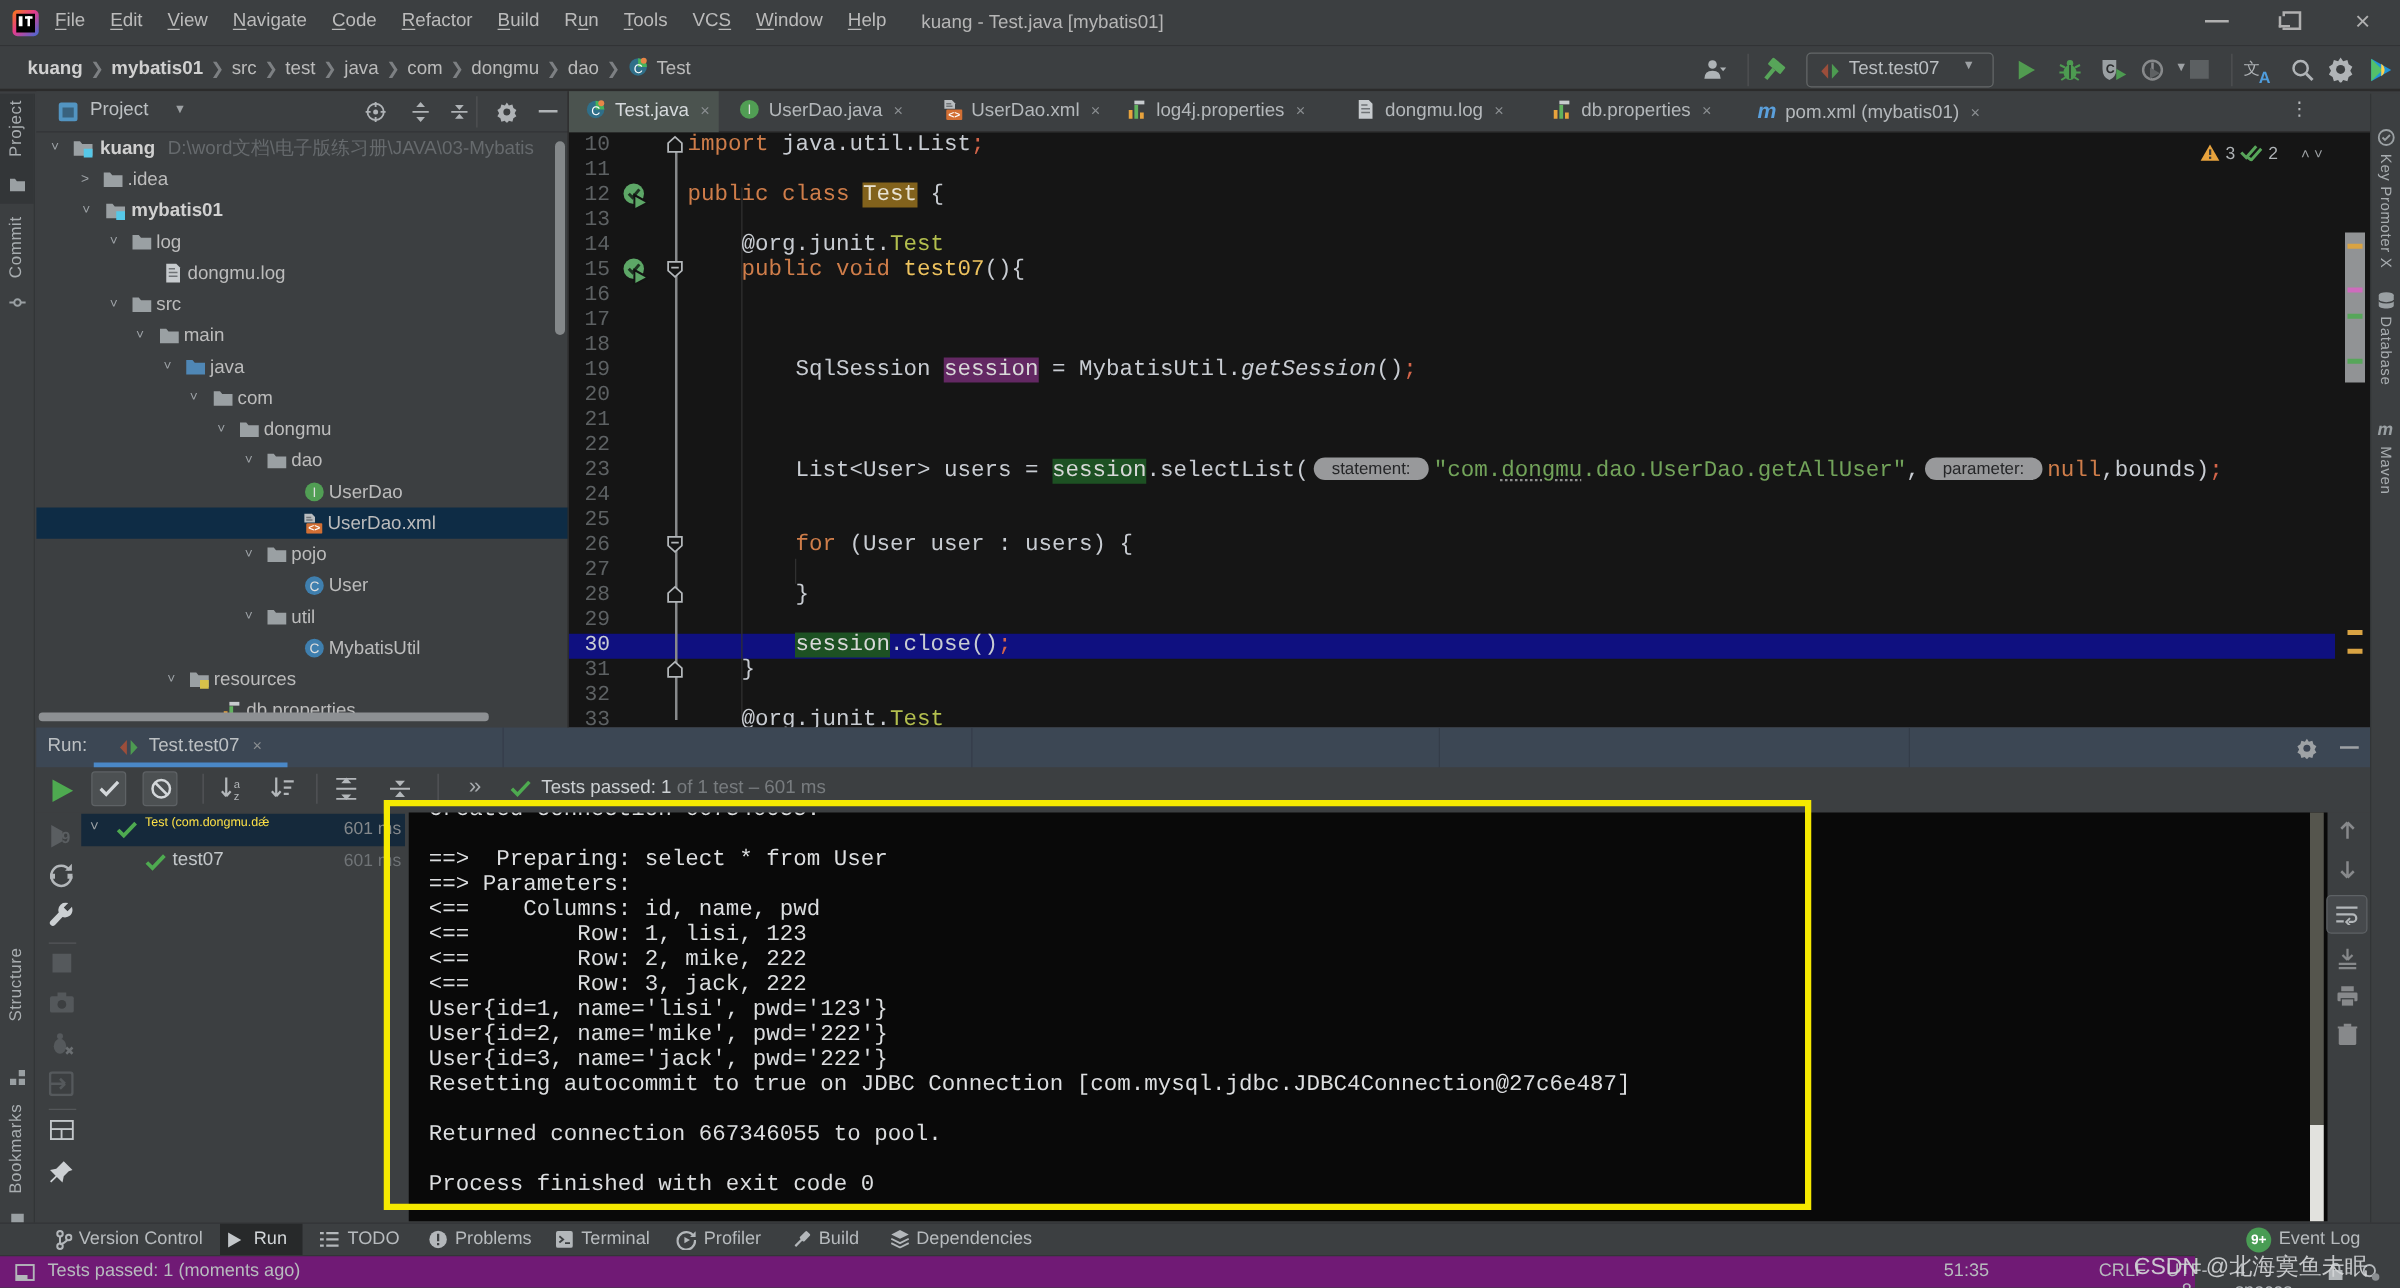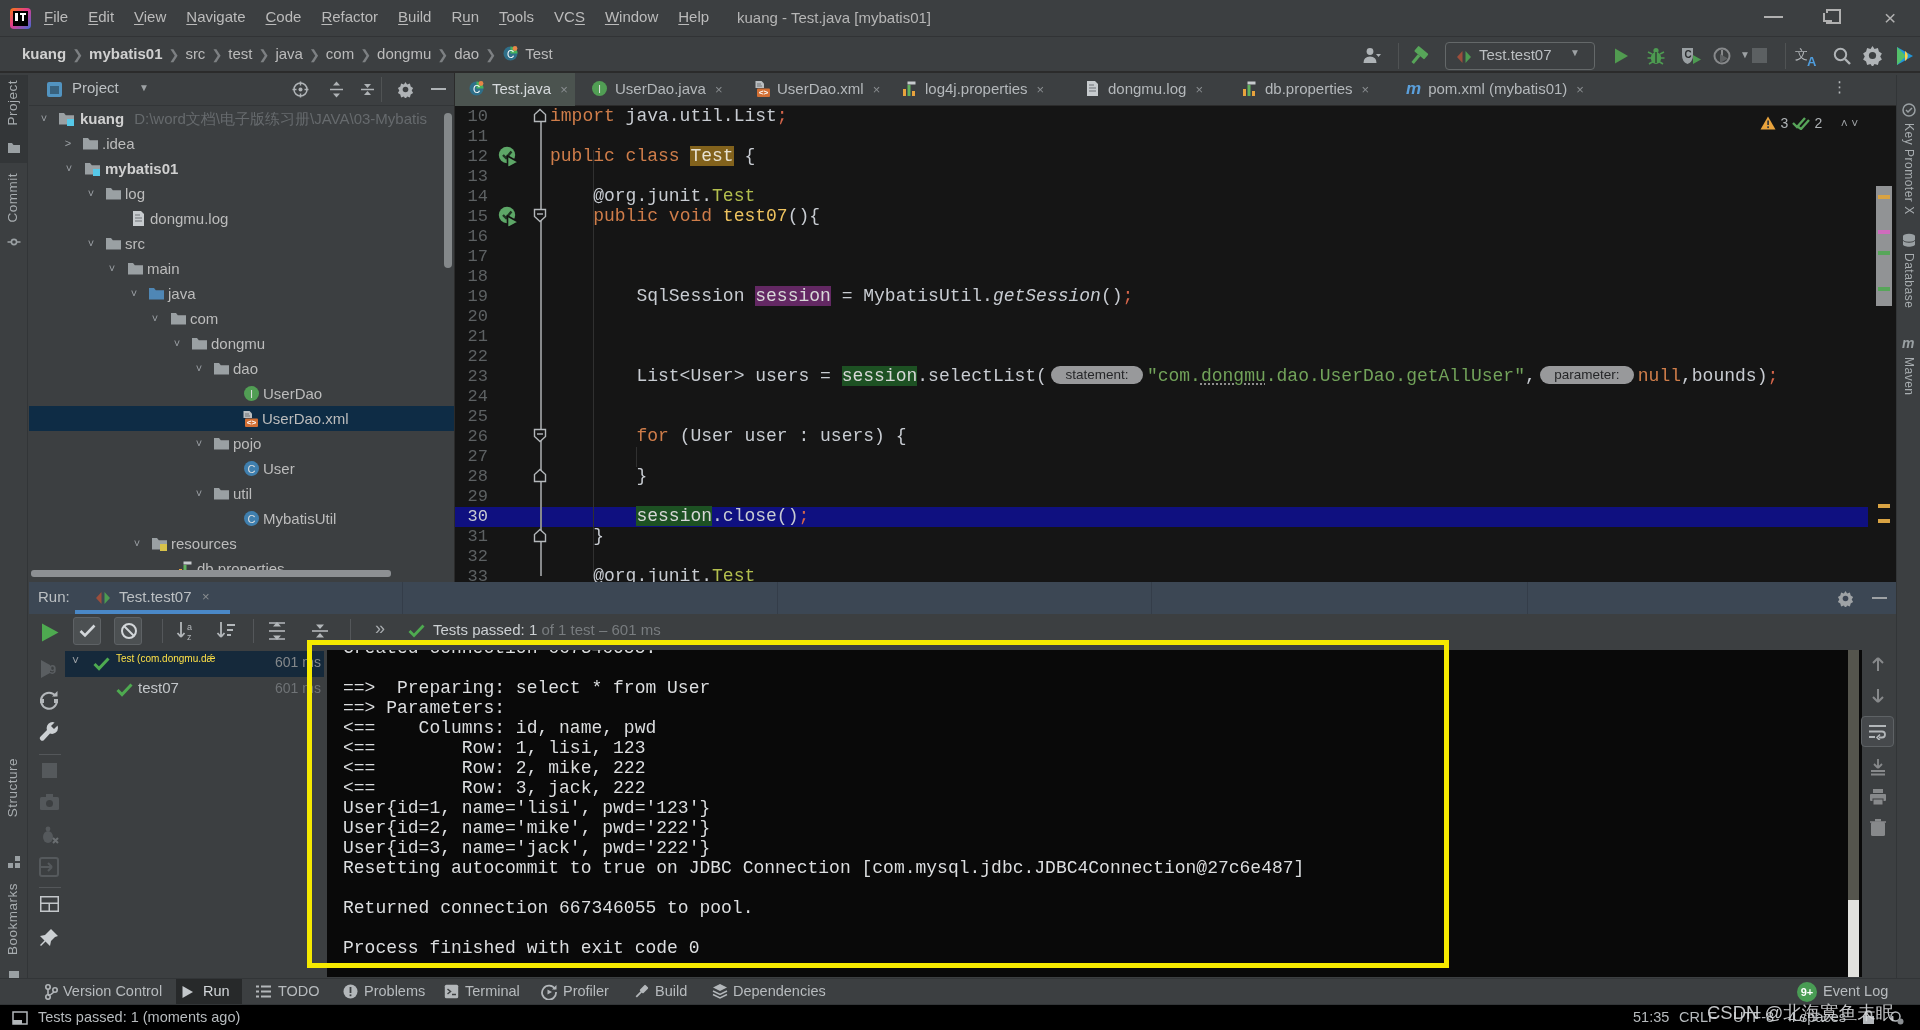--- a/index.html
+++ b/index.html
@@ -66,21 +66,21 @@
   #runpanel { left:29px; top:582px; width:1867px; height:396px; background:#3c3f41; }
   #runhead { left:0; top:0; width:1867px; height:32px; background:#3c4754; }
   #runtools { left:0; top:32px; width:1867px; height:36px; background:#3c3f41; }
   #console { left:298px; top:68px; width:1535px; height:327px; background:#090909; overflow:hidden; }
   .conline { position:absolute; left:16px; font-family:"Liberation Mono", monospace; font-size:18px; line-height:20px; white-space:pre; color:#dcdee0; }
   .tbtn { position:absolute; top:3px; width:28px; height:28px; background:#4c5052; border:1px solid #5e6265; border-radius:3px; }
 
   
   #bottombar { left:0; top:978px; width:1920px; height:26px; background:#3c3f41; border-top:1px solid #323537; }
   .bitem { position:absolute; top:0; height:25px; line-height:25px; color:#b7bbbe; font-size:14.5px; white-space:nowrap; }
-  #statusbar { left:0; top:1004px; width:1920px; height:26px; background:#000000; border-top:1px solid #323537; color:#b7bbbe; font-size:14.5px; }
+  #statusbar { left:0; top:1004px; width:1756px; height:26px; background:#701a75; border-top:1px solid #323537; color:#b7bbbe; font-size:14.5px; }
 
   #yellowbox { left:307px; top:640px; width:1142px; height:328px; border:5px solid #f5e900; z-index:50; }
   #watermark { left:1707px; top:1000px; z-index:60; color:rgba(213,215,217,0.9); font-size:18.5px; white-space:nowrap; }
 </style>
 </head>
 <body>
 <div id="root">
   <div id="titlebar" class="abs">
     <div class="abs" style="left:10px;top:8px;width:21px;height:21px;border-radius:4px;background:linear-gradient(135deg,#f97a12 0%,#e23c8c 45%,#3e6bd6 100%);">
       <div class="abs" style="left:3px;top:3px;width:15px;height:15px;background:#000;"></div>
@@ -646,21 +646,21 @@
     <span class="bitem" style="left:733px;">Dependencies</span>
     <div class="abs" style="left:1797px;top:3px;width:20px;height:20px;border-radius:50%;background:#499c54;color:#fff;font-size:11px;text-align:center;line-height:20px;font-weight:bold;">9+</div>
     <span class="bitem" style="left:1823px;">Event Log</span>
   </div>
   <div id="statusbar" class="abs">
     <svg class="abs" style="left:12px;top:6px;" width="16" height="14" viewBox="0 0 16 14">
         <rect x="1" y="1" width="14" height="12" fill="none" stroke="#b3b7ba" stroke-width="1.5"></rect>
         <rect x="1" y="9" width="9" height="4" fill="#b3b7ba"></rect>
       </svg>
     <span class="abs" style="left:38px;top:4px;">Tests passed: 1 (moments ago)</span>
-    <span class="abs" style="left:1633px;top:4px;">51:35</span>
+    <span class="abs" style="left:1555px;top:4px;">51:35</span>
     <span class="abs" style="left:1679px;top:4px;">CRLF</span>
     <span class="abs" style="left:1733px;top:4px;text-align:center;">UTF-8</span>
     <span class="abs" style="left:1788px;top:4px;">4 spaces</span>
     <svg class="abs" style="left:1862px;top:5px;" width="13" height="15" viewBox="0 0 13 15">
         <rect x="1" y="6" width="11" height="8" fill="#b3b7ba"></rect>
         <path d="M3.5 6 V4 a3 3 0 0 1 6 0 v2" stroke="#b3b7ba" stroke-width="1.6" fill="none"></path>
       </svg>
     <svg class="abs" style="left:1890px;top:6px;" width="14" height="14" viewBox="0 0 14 14">
         <circle cx="5.5" cy="5.5" r="4.5" fill="none" stroke="#b3b7ba" stroke-width="1.5"></circle>
         <circle cx="10.5" cy="10.5" r="3" fill="#8a8e91"></circle>

